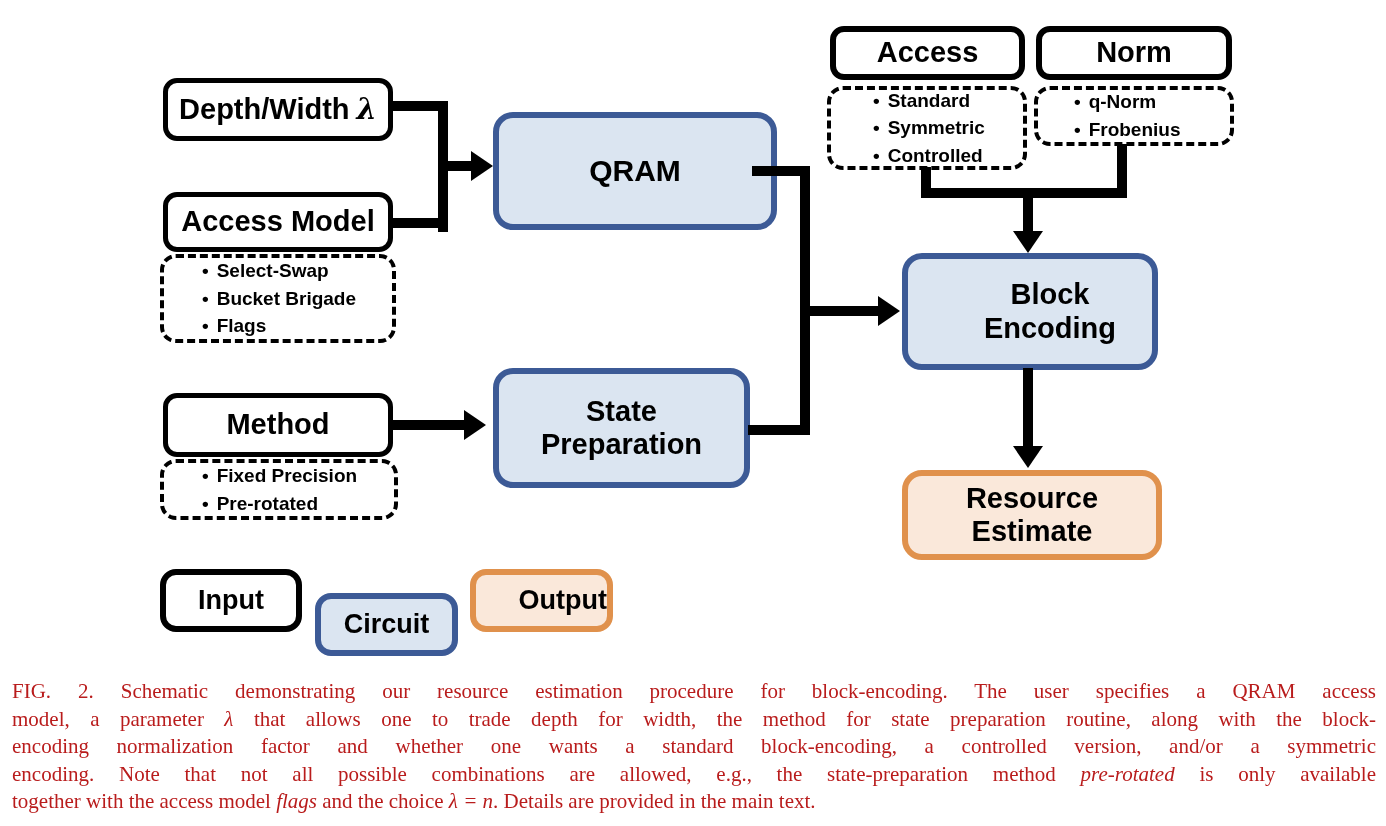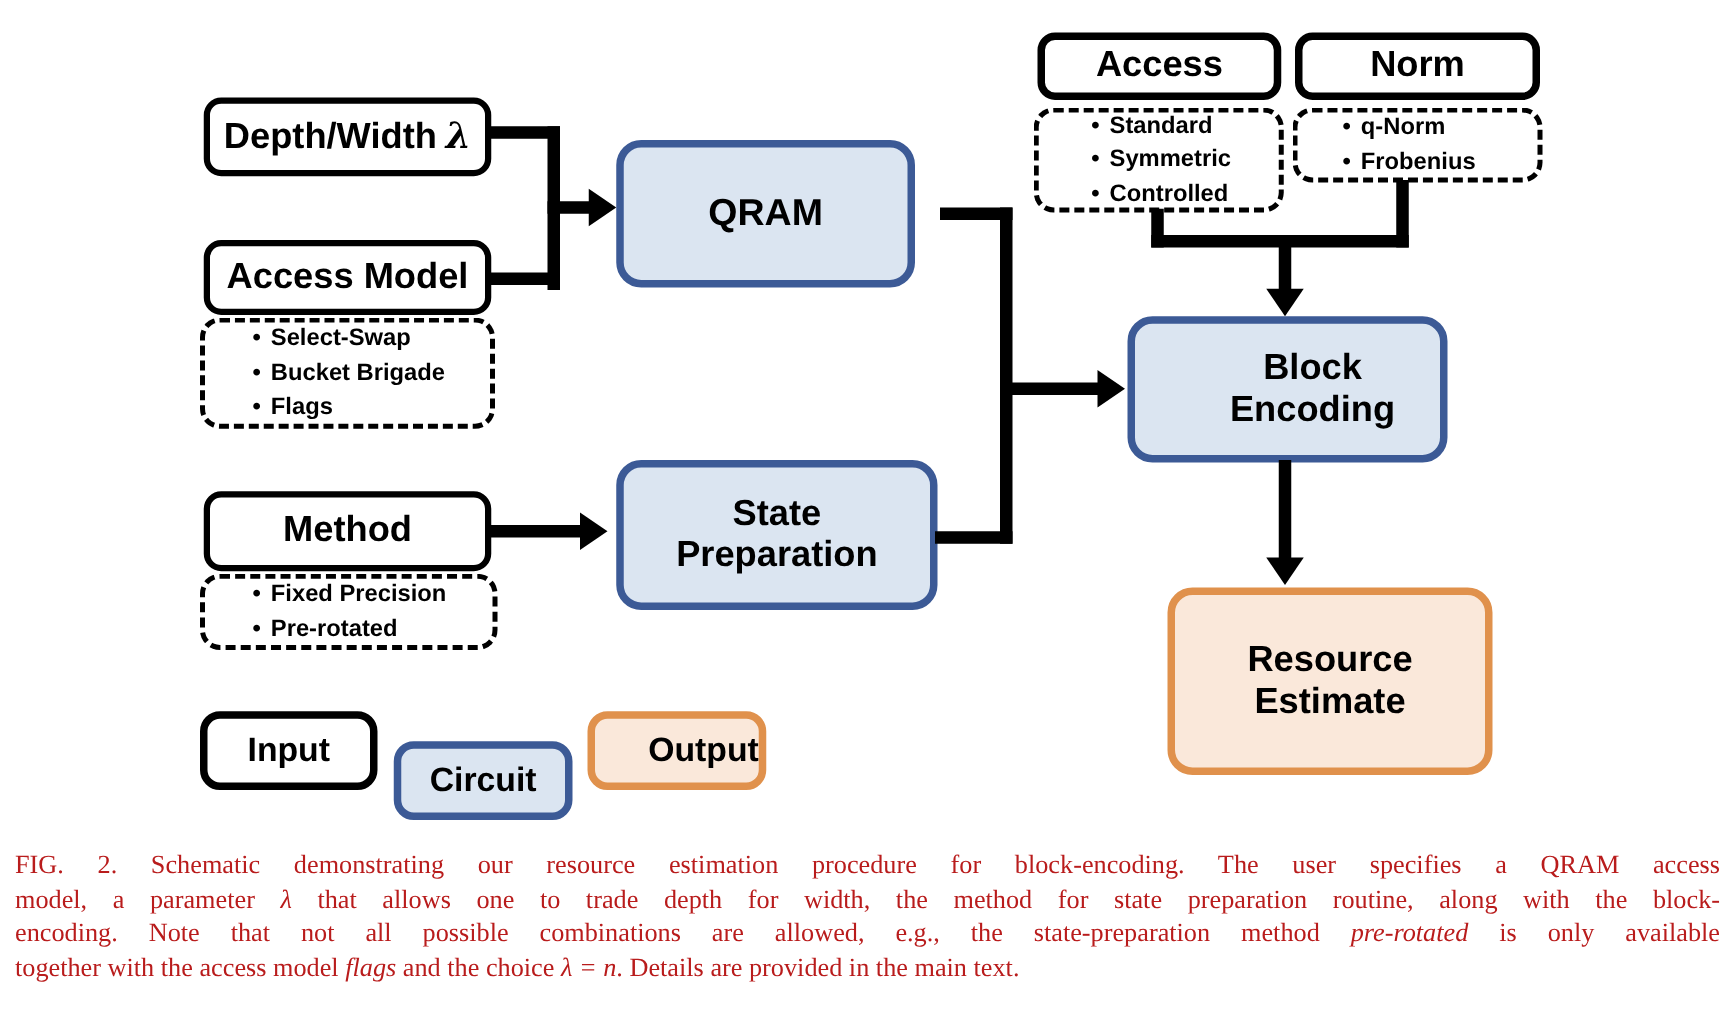--- a/index.html
+++ b/index.html
@@ -90,21 +90,21 @@
       <div class="bullet-row">
         <span class="bullet-dot">•</span>
         <span>Fixed Precision</span>
       </div>
       <div class="bullet-row">
         <span class="bullet-dot">•</span>
         <span>Pre-rotated</span>
       </div>
     </div>
 
-  <div class="node circuit" style="left:493px;top:112px;width:239px;height:118px;">
+  <div class="node circuit" style="left:493px;top:112px;width:284px;height:118px;">
     <span class="node-label big">QRAM</span>
   </div>
 
   <div class="node circuit" style="left:493px;top:368px;width:257px;height:120px;">
     <span class="node-label">
       <span style="display:block;">State</span>
       <span style="display:block;">Preparation</span>
     </span>
   </div>
 
@@ -142,21 +142,21 @@
       </div>
     </div>
 
   <div class="node circuit" style="left:902px;top:253px;width:256px;height:117px;padding-left:40px;">
     <span class="node-label">
       <span style="display:block;">Block</span>
       <span style="display:block;">Encoding</span>
     </span>
   </div>
 
-  <div class="node output" style="left:902px;top:470px;width:260px;height:150px;margin-left:32px;">
+  <div class="node output" style="left:902px;top:470px;width:260px;height:90px;">
     <span class="node-label">
       <span style="display:block;">Resource</span>
       <span style="display:block;">Estimate</span>
     </span>
   </div>
 
   <div class="conn" style="left:391px;top:101px;width:57px;height:10px;"></div>
   <div class="conn" style="left:438px;top:101px;width:10px;height:131px;"></div>
   <div class="conn" style="left:391px;top:218px;width:57px;height:10px;"></div>
   <div class="conn" style="left:438px;top:161px;width:35px;height:10px;"></div>
@@ -186,17 +186,18 @@
   <div class="node circuit" style="left:315px;top:569px;width:143px;height:63px;border-radius:16px;margin-top:24px;">
     <span class="legend-label">Circuit</span>
   </div>
   <div class="node output" style="left:470px;top:569px;width:143px;height:63px;border-radius:16px;justify-content:flex-end;">
     <span class="legend-label">Output</span>
   </div>
 
   <div class="caption">
     <div class="caption-line"><span>FIG. 2.   Schematic demonstrating our resource estimation procedure for block-encoding.  The user specifies a QRAM access</span></div>
     <div class="caption-line"><span>model, a parameter </span><span class="it">λ</span><span> that allows one to trade depth for width, the method for state preparation routine, along with the block-</span></div>
+    <div class="caption-line"><span>encoding normalization factor and whether one wants a standard block-encoding, a controlled version, and/or a symmetric</span></div>
     <div class="caption-line"><span>encoding.  Note that not all possible combinations are allowed, e.g., the state-preparation method </span><span class="it">pre-rotated</span><span> is only available</span></div>
     <div class="caption-line last"><span>together with the access model </span><span class="it">flags</span><span> and the choice </span><span class="it">λ = n</span><span>.  Details are provided in the main text.</span></div>
   </div>
 
 </div>
 
 </body></html>

